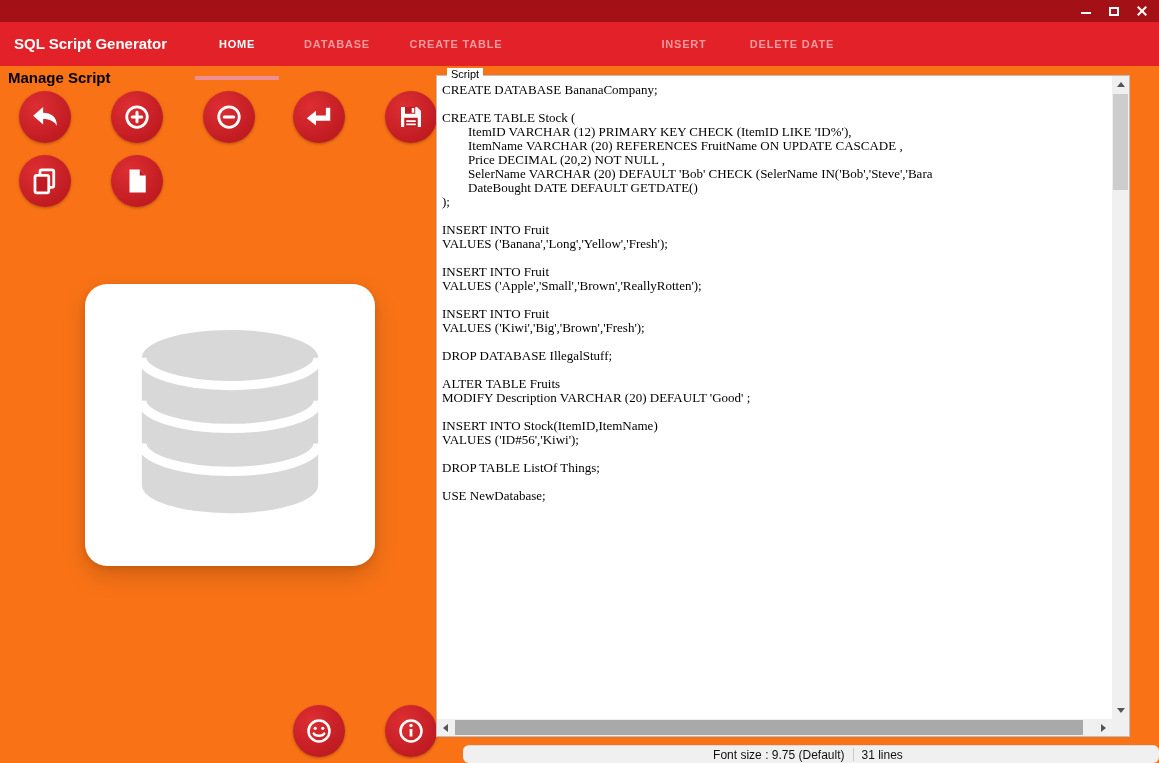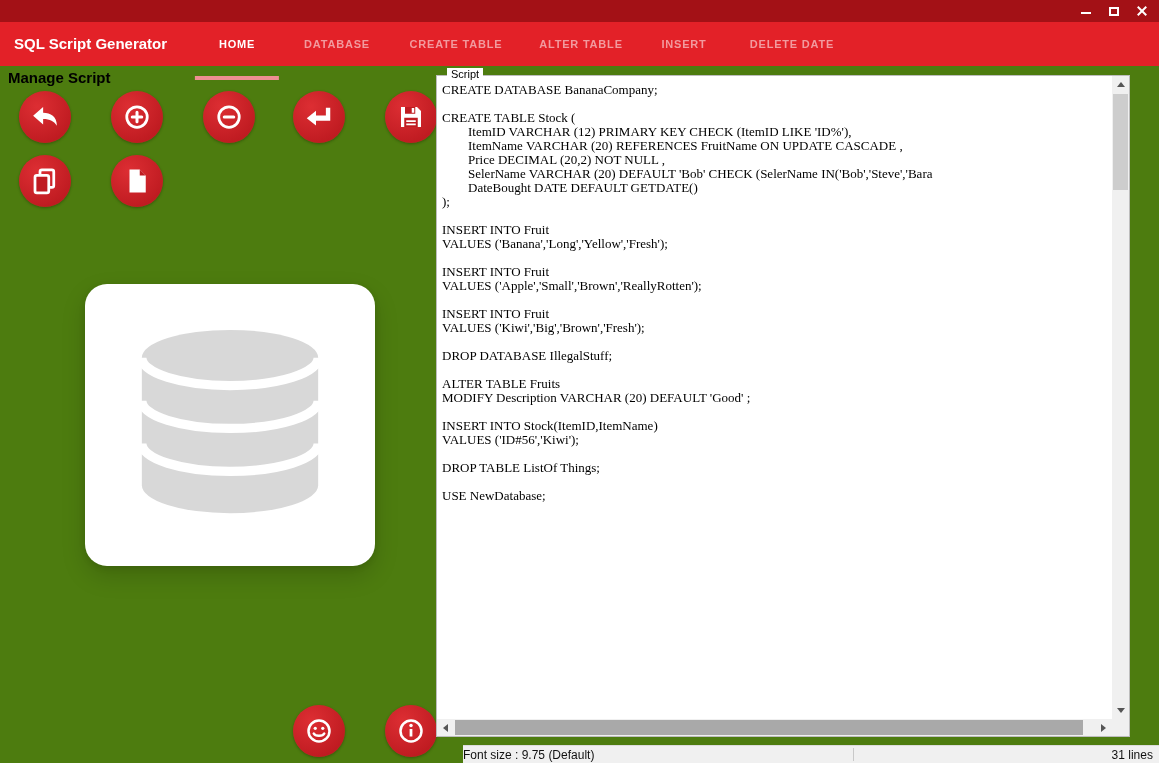--- a/index.html
+++ b/index.html
@@ -1,18 +1,18 @@
 <!DOCTYPE html>
 <html><head>
 <meta charset="utf-8">
 <style>
   * { margin:0; padding:0; box-sizing:border-box; }
   html,body { width:1159px; height:763px; }
   body { font-family:"Liberation Sans", sans-serif; background:#ffffff; overflow:hidden; }
-  .app { position:relative; width:1159px; height:763px; background:#4d7c0f; overflow:hidden; }
+  .app { position:relative; width:1159px; height:763px; background:#f97316; overflow:hidden; }
 
   
   .titlebar { position:absolute; left:0; top:0; width:100%; height:22px; background:#a31116; }
   .win-controls { position:absolute; right:8px; top:0; height:22px; display:flex; align-items:center; gap:10px; }
   .win-btn { width:18px; height:18px; display:flex; align-items:center; justify-content:center; cursor:pointer; }
   .glyph-min { width:10px; height:2px; background:#fff; display:block; margin-top:4px; }
   .glyph-max { width:10px; height:9px; border:2px solid #fff; display:block; }
   .glyph-close { position:relative; width:12px; height:12px; display:block; }
   .glyph-close i { position:absolute; left:0; top:5px; width:12px; height:2px; background:#fff; }
   .glyph-close i:nth-child(1){ transform:rotate(45deg); }
@@ -57,22 +57,22 @@
   .hscroll .sbtn.left { left:0; } .hscroll .sbtn.right { right:0; }
   .vthumb { position:absolute; left:1px; top:18px; width:15px; height:96px; background:#cdcdcd; cursor:pointer; }
   .hthumb { position:absolute; top:1px; left:18px; width:628px; height:15px; background:#a9a9a9; cursor:pointer; }
   .tri-up { width:0; height:0; border-left:4px solid transparent; border-right:4px solid transparent; border-bottom:5px solid #555; }
   .tri-down { width:0; height:0; border-left:4px solid transparent; border-right:4px solid transparent; border-top:5px solid #555; }
   .tri-left { width:0; height:0; border-top:4px solid transparent; border-bottom:4px solid transparent; border-right:5px solid #555; }
   .tri-right { width:0; height:0; border-top:4px solid transparent; border-bottom:4px solid transparent; border-left:5px solid #555; }
 
   
   .statusbar { position:absolute; left:463px; right:0; bottom:0; height:18px; background:#f0f0f0;
-               border-top:1px solid #dcdcdc; display:flex; align-items:center; justify-content:space-between;
-               gap:8px; padding-right:6px; font-size:12px; color:#111; }
+               border-top:1px solid #dcdcdc; display:flex; align-items:center; justify-content:center;
+               gap:8px; padding-right:6px; font-size:12px; color:#111;border-radius:6px; }
   .status-sep { width:1px; height:13px; background:#c9c9c9; }
 </style>
 </head>
 <body>
 
 <div class="app">
 
   <div class="titlebar">
     <div class="win-controls">
       <div class="win-btn">
@@ -88,21 +88,20 @@
           </span>
       </div>
     </div>
   </div>
 
   <div class="menubar">
     <div class="brand">SQL Script Generator</div>
     <div class="menu-item active" style="left:237px;">HOME</div>
     <div class="menu-item" style="left:337px;">DATABASE</div>
     <div class="menu-item" style="left:456px;">CREATE TABLE</div>
-    <div class="menu-item" style="left:581px;">ALTER TABLE</div>
     <div class="menu-item" style="left:684px;">INSERT</div>
     <div class="menu-item" style="left:792px;">DELETE DATE</div>
   </div>
 
   <div class="left-heading">Manage Script</div>
 
   <button class="icon-btn" style="left:19px; top:91px;">
     <svg viewBox="0 0 24 24">
       <path d="M10.5 4 L2.5 11 L10.5 18 V13.6 C16 13.6 19.3 15.4 21.5 19 C21.5 11.5 16.5 8.6 10.5 8.6 Z" fill="#fff"></path>
     </svg>

